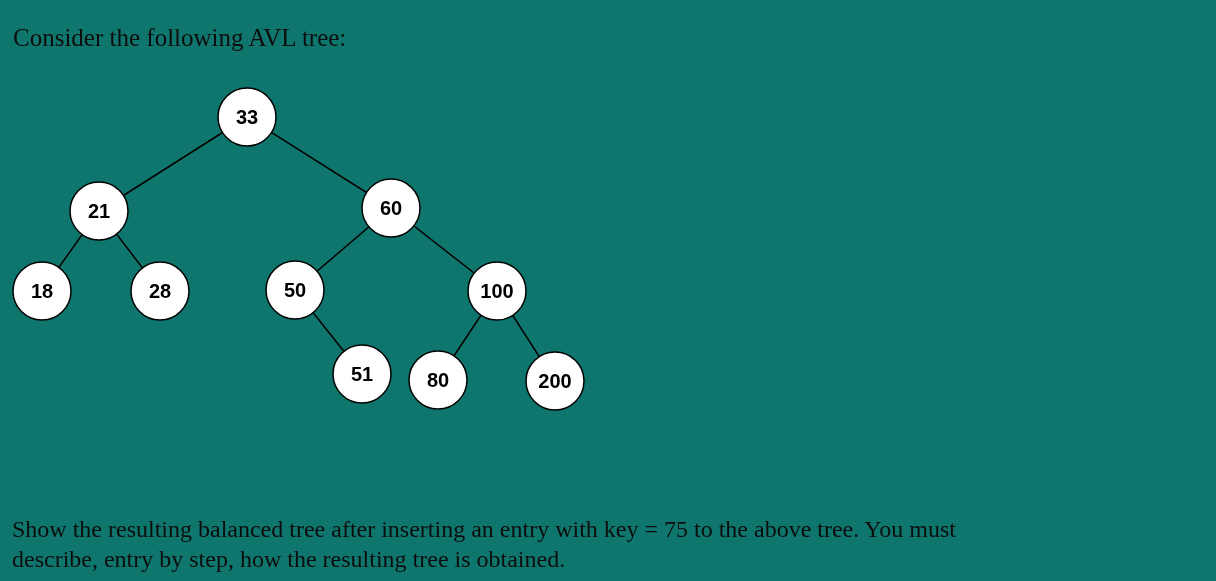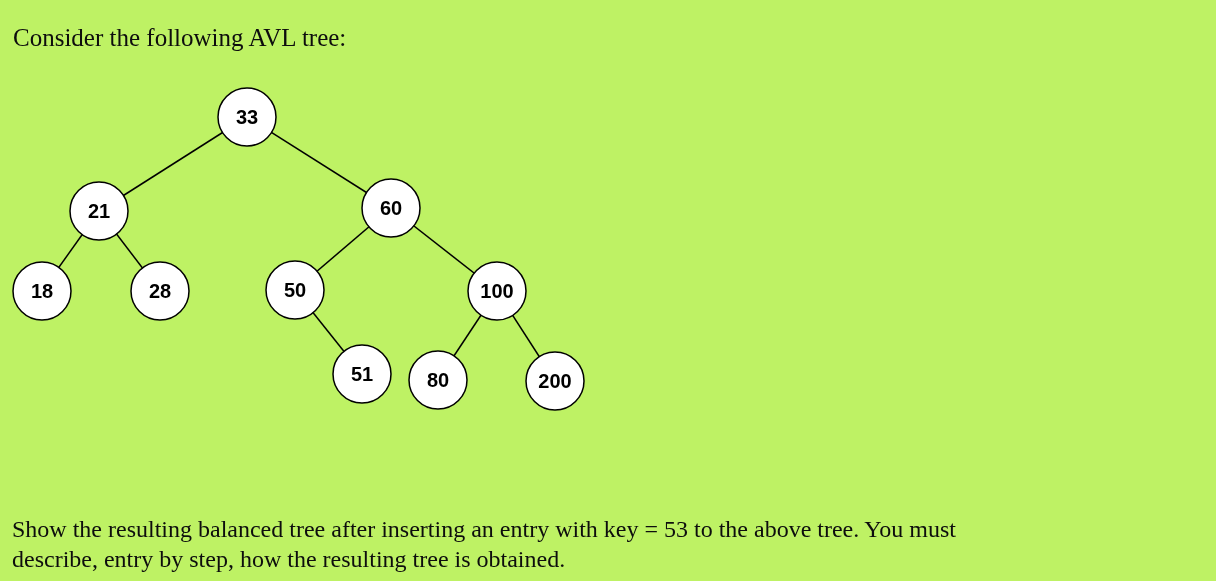--- a/index.html
+++ b/index.html
@@ -1,21 +1,21 @@
 <!DOCTYPE html>
 <html><head>
 <meta charset="utf-8">
 <style>
   * { margin: 0; padding: 0; box-sizing: border-box; }
   html, body { background: #ffffff; }
   .page {
     position: relative;
     width: 1216px;
     height: 581px;
-    background: #bef264;
+    background: #0f766e;
     overflow: hidden;
     font-family: "Liberation Serif", serif;
     color: #000000;
   }
   .intro-text {
     position: absolute;
     left: 13px;
     top: 24px;
     font-size: 25px;
     font-weight: 400;
@@ -79,17 +79,17 @@
       <text x="497" y="291" dy="0.35em" text-anchor="middle" class="node-label">100</text>
       <circle cx="362" cy="374" r="29" fill="#ffffff" stroke="#000000" stroke-width="1.5"></circle>
       <text x="362" y="374" dy="0.35em" text-anchor="middle" class="node-label">51</text>
       <circle cx="438" cy="380" r="29" fill="#ffffff" stroke="#000000" stroke-width="1.5"></circle>
       <text x="438" y="380" dy="0.35em" text-anchor="middle" class="node-label">80</text>
       <circle cx="555" cy="381" r="29" fill="#ffffff" stroke="#000000" stroke-width="1.5"></circle>
       <text x="555" y="381" dy="0.35em" text-anchor="middle" class="node-label">200</text>
     </svg>
 
   <div class="question-text">
-    <div class="question-line">Show the resulting balanced tree after inserting an entry with key = 53 to the above tree. You must</div>
+    <div class="question-line">Show the resulting balanced tree after inserting an entry with key = 75 to the above tree. You must</div>
     <div class="question-line">describe, entry by step, how the resulting tree is obtained.</div>
   </div>
 
 </div>
 
 </body></html>

